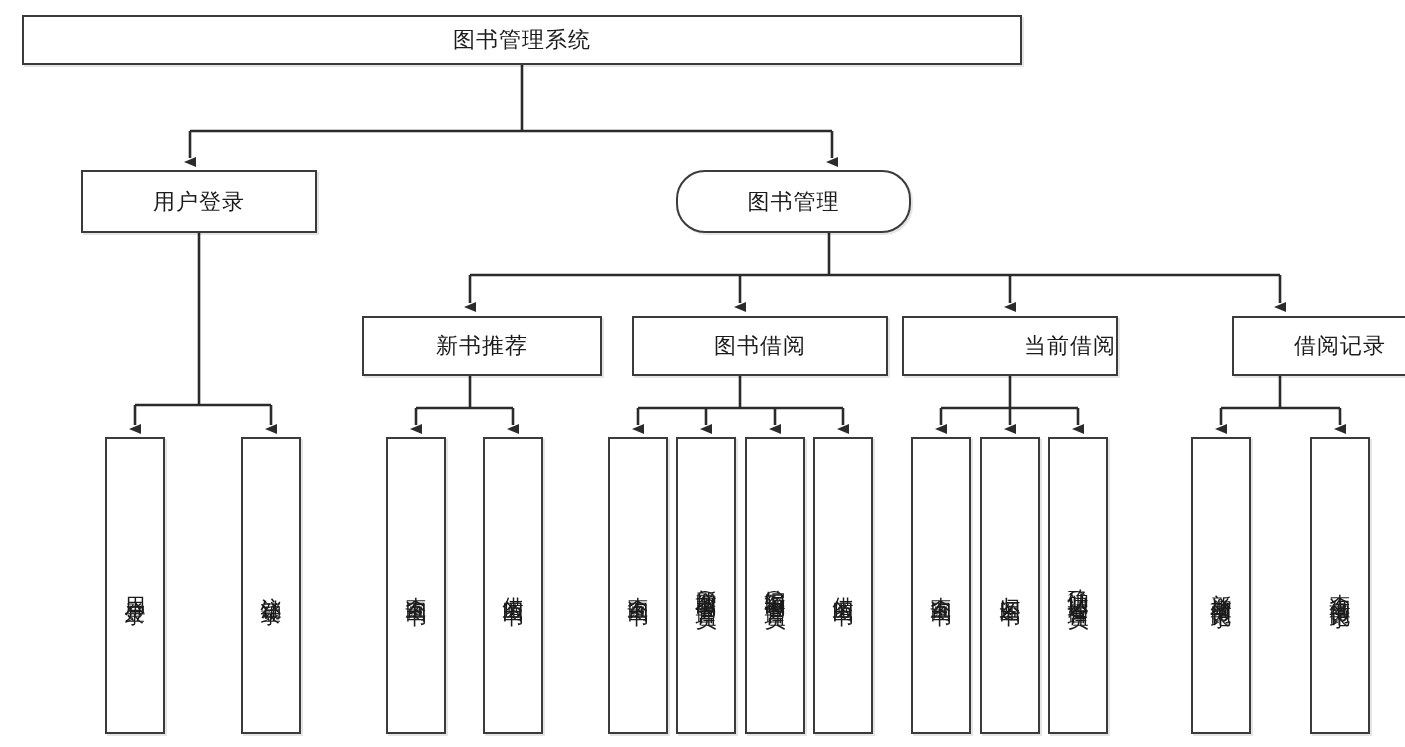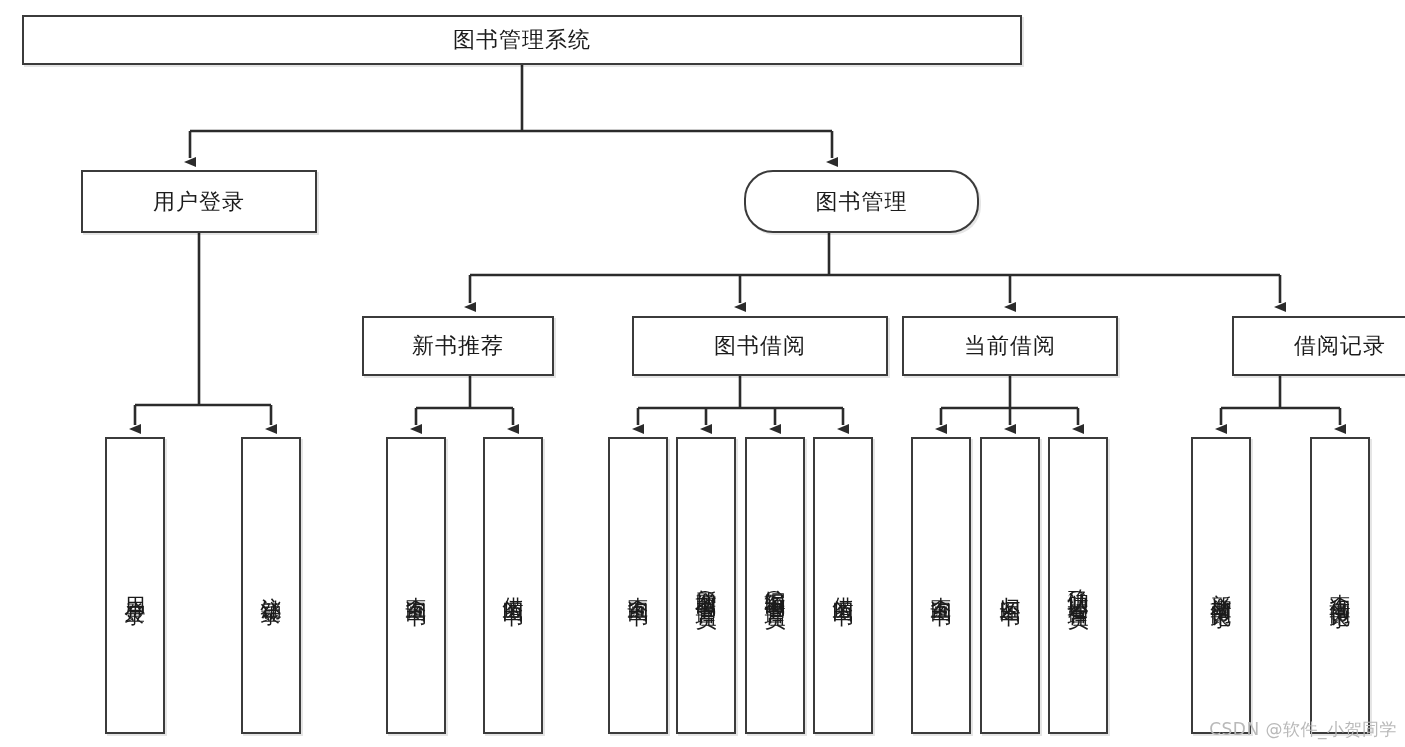--- a/index.html
+++ b/index.html
@@ -124,31 +124,31 @@
     </g>
   </svg>
 
   <div class="node horiz" style="left:22px; top:15px; width:1000px; height:50px;">
     <span class="label">图书管理系统</span>
   </div>
 
   <div class="node horiz" style="left:81px; top:170px; width:236px; height:63px;">
     <span class="label">用户登录</span>
   </div>
-  <div class="node horiz" style="left:744px; top:170px; width:235px; height:63px;border-radius:29px;">
+  <div class="node horiz" style="left:676px; top:170px; width:235px; height:63px;border-radius:29px;">
     <span class="label">图书管理</span>
   </div>
 
-  <div class="node horiz" style="left:362px; top:316px; width:192px; height:60px;font-family:Liberation Serif, serif;">
+  <div class="node horiz" style="left:362px; top:316px; width:240px; height:60px;font-family:Liberation Serif, serif;">
     <span class="label">新书推荐</span>
   </div>
   <div class="node horiz" style="left:632px; top:316px; width:256px; height:60px;">
     <span class="label">图书借阅</span>
   </div>
-  <div class="node horiz" style="left:902px; top:316px; width:216px; height:60px;">
+  <div class="node horiz" style="left:902px; top:316px; width:216px; height:60px;justify-content:flex-end;">
     <span class="label">当前借阅</span>
   </div>
   <div class="node horiz" style="left:1232px; top:316px; width:216px; height:60px;">
     <span class="label">借阅记录</span>
   </div>
 
   <div class="node vert" style="left:105px; top:437px; width:60px; height:297px;">
     <span class="label">用户登录</span>
   </div>
   <div class="node vert" style="left:241px; top:437px; width:60px; height:297px;">
@@ -185,15 +185,14 @@
     <span class="label">确认归还（管理员）</span>
   </div>
 
   <div class="node vert" style="left:1191px; top:437px; width:60px; height:297px;">
     <span class="label">新增借阅记录</span>
   </div>
   <div class="node vert" style="left:1310px; top:437px; width:60px; height:297px;">
     <span class="label">查询借阅记录</span>
   </div>
 
-  <div class="watermark">CSDN @软件_小贺同学</div>
 
 </div>
 
 </body></html>

